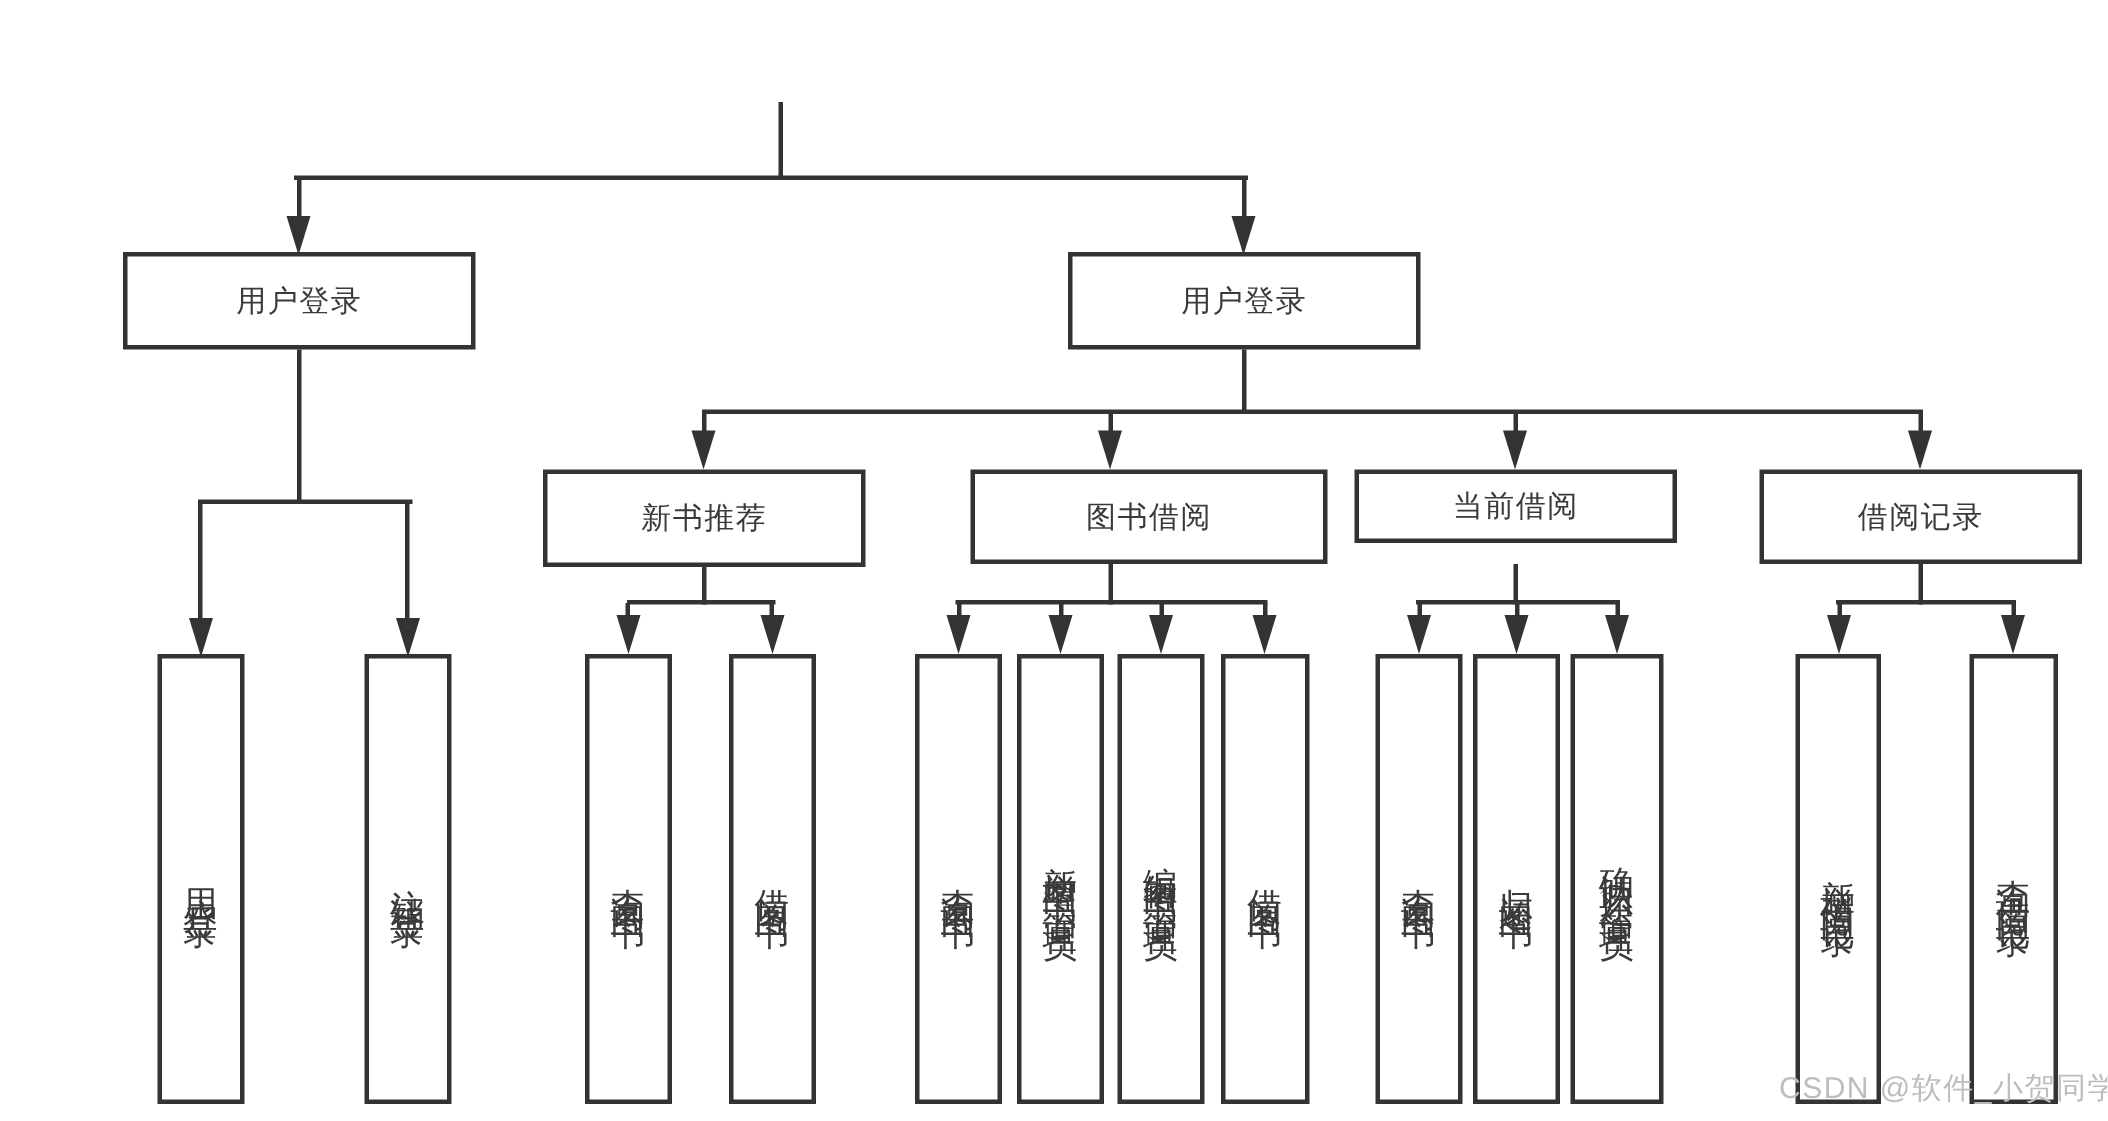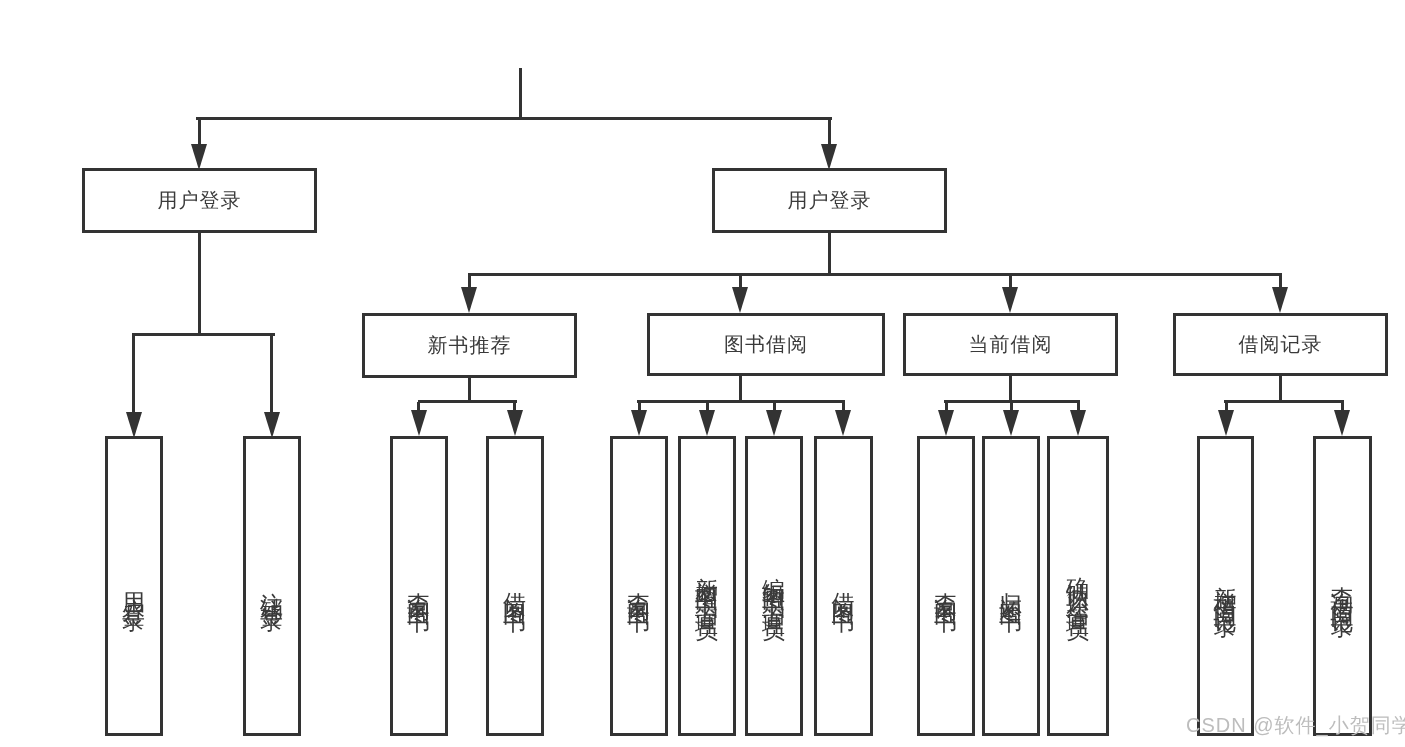--- a/index.html
+++ b/index.html
@@ -89,21 +89,21 @@
   <div class="arrow" style="left:1002px; top:287px;"></div>
   <div class="vline" style="left:1279px; top:275px; width:3px; height:14px;"></div>
   <div class="arrow" style="left:1272px; top:287px;"></div>
 
   <div class="node" style="left:362px; top:313px; width:215px; height:65px;">
     <span>新书推荐</span>
   </div>
   <div class="node" style="left:633px; top:313px; width:238px; height:63px;margin-left:14px;">
     <span>图书借阅</span>
   </div>
-  <div class="node" style="left:903px; top:313px; width:215px; height:63px;">
+  <div class="node" style="left:903px; top:313px; width:215px; height:49px;">
     <span>当前借阅</span>
   </div>
   <div class="node" style="left:1173px; top:313px; width:215px; height:63px;align-items:center;">
     <span>借阅记录</span>
   </div>
 
   <div class="vline" style="left:468px; top:376px; width:3px; height:27px;"></div>
   <div class="hline" style="left:418px; top:400px; width:99px; height:3px;"></div>
   <div class="vline" style="left:417px; top:402px; width:3px; height:12px;"></div>
   <div class="arrow" style="left:411px; top:410px;"></div>

